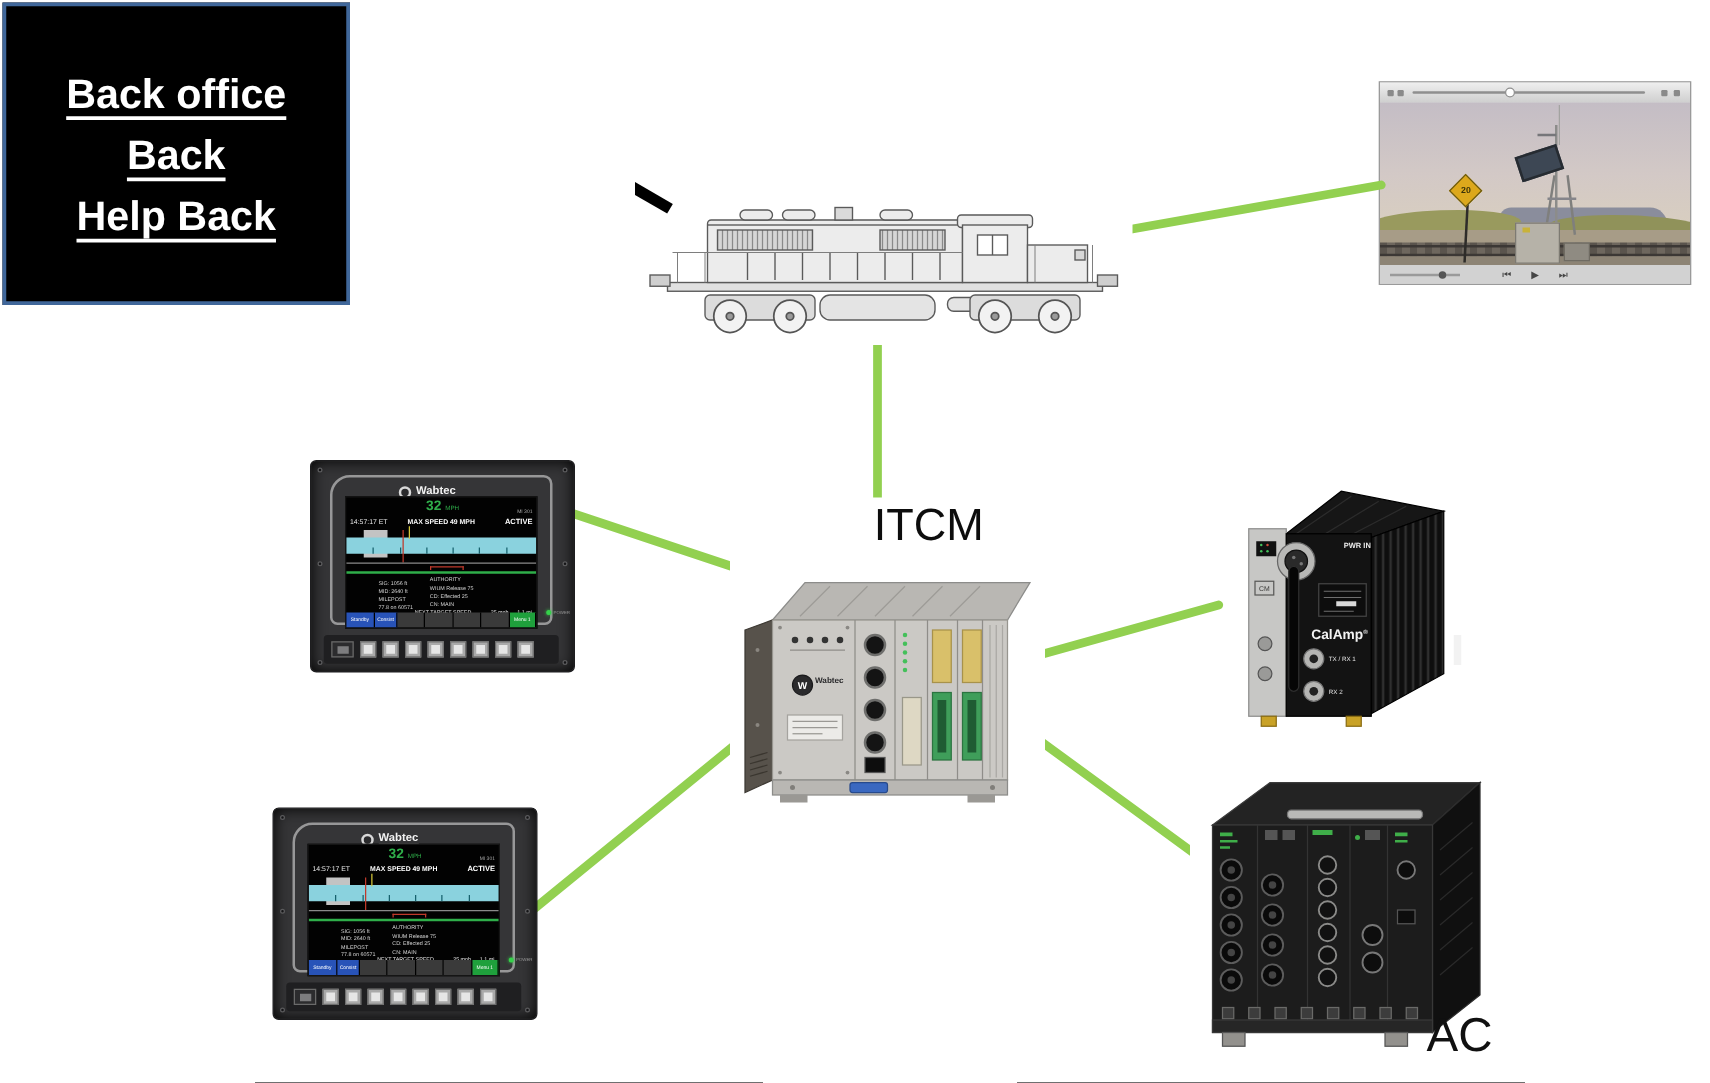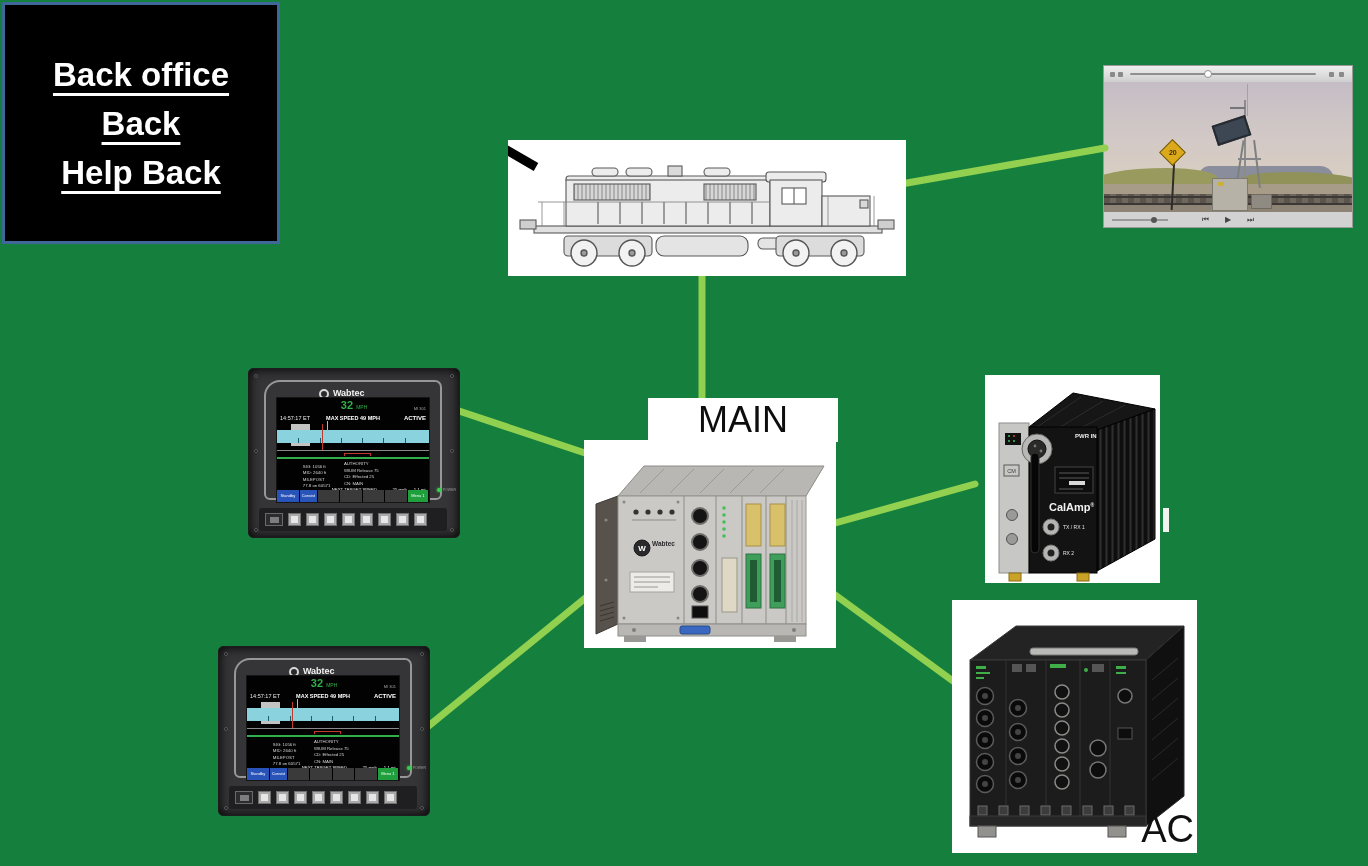--- a/index.html
+++ b/index.html
@@ -1,16 +1,16 @@
 <!DOCTYPE html>
 <html><head>
 <meta charset="utf-8">
 <style>
   html,body{margin:0;padding:0;background:#000;}
-  #stage{position:relative;width:1368px;height:866px;background:#15803d;overflow:hidden;
+  #stage{position:relative;width:1368px;height:866px;background:#ffffff;overflow:hidden;
          font-family:"Liberation Sans",sans-serif;}
   .abs{position:absolute;}
   #conn-lines{position:absolute;left:0;top:0;z-index:1;}
   .imgbox{position:absolute;z-index:2;background:#fff;}
 
   
   #backoffice{left:2px;top:2px;width:272px;height:234px;background:#000;
               border:3px solid #40679A;z-index:2;display:flex;flex-direction:column;
               justify-content:center;align-items:center;gap:13px;padding-top:2px;}
   #backoffice .bo-line{color:#fff;font-size:33px;font-weight:bold;text-decoration:underline;
@@ -441,21 +441,21 @@
     <span class="d-key">
           <i></i>
         </span>
   </div>
   <div class="d-power">
     <span class="led"></span>
     <span class="plabel">POWER</span>
   </div>
 </div>
 
-  <div id="itcm-label" class="imgbox">MAIN</div>
+  <div id="itcm-label" class="imgbox">ITCM</div>
   <div id="itcm-box" class="imgbox">
     <svg width="252" height="208" viewBox="0 0 252 208">
       <g>
         <polygon points="34,56 60,26 240,26 222,56" fill="#b9b7b3" stroke="#8c8c8a"></polygon>
         <line x1="80" y1="29" x2="56" y2="53" stroke="#9d9b97"></line>
         <line x1="110" y1="29" x2="86" y2="53" stroke="#9d9b97"></line>
         <line x1="140" y1="29" x2="116" y2="53" stroke="#9d9b97"></line>
         <line x1="170" y1="29" x2="146" y2="53" stroke="#9d9b97"></line>
         <line x1="200" y1="29" x2="176" y2="53" stroke="#9d9b97"></line>
         <polygon points="12,64 34,56 34,184 12,194" fill="#57524b" stroke="#3e3a34"></polygon>

